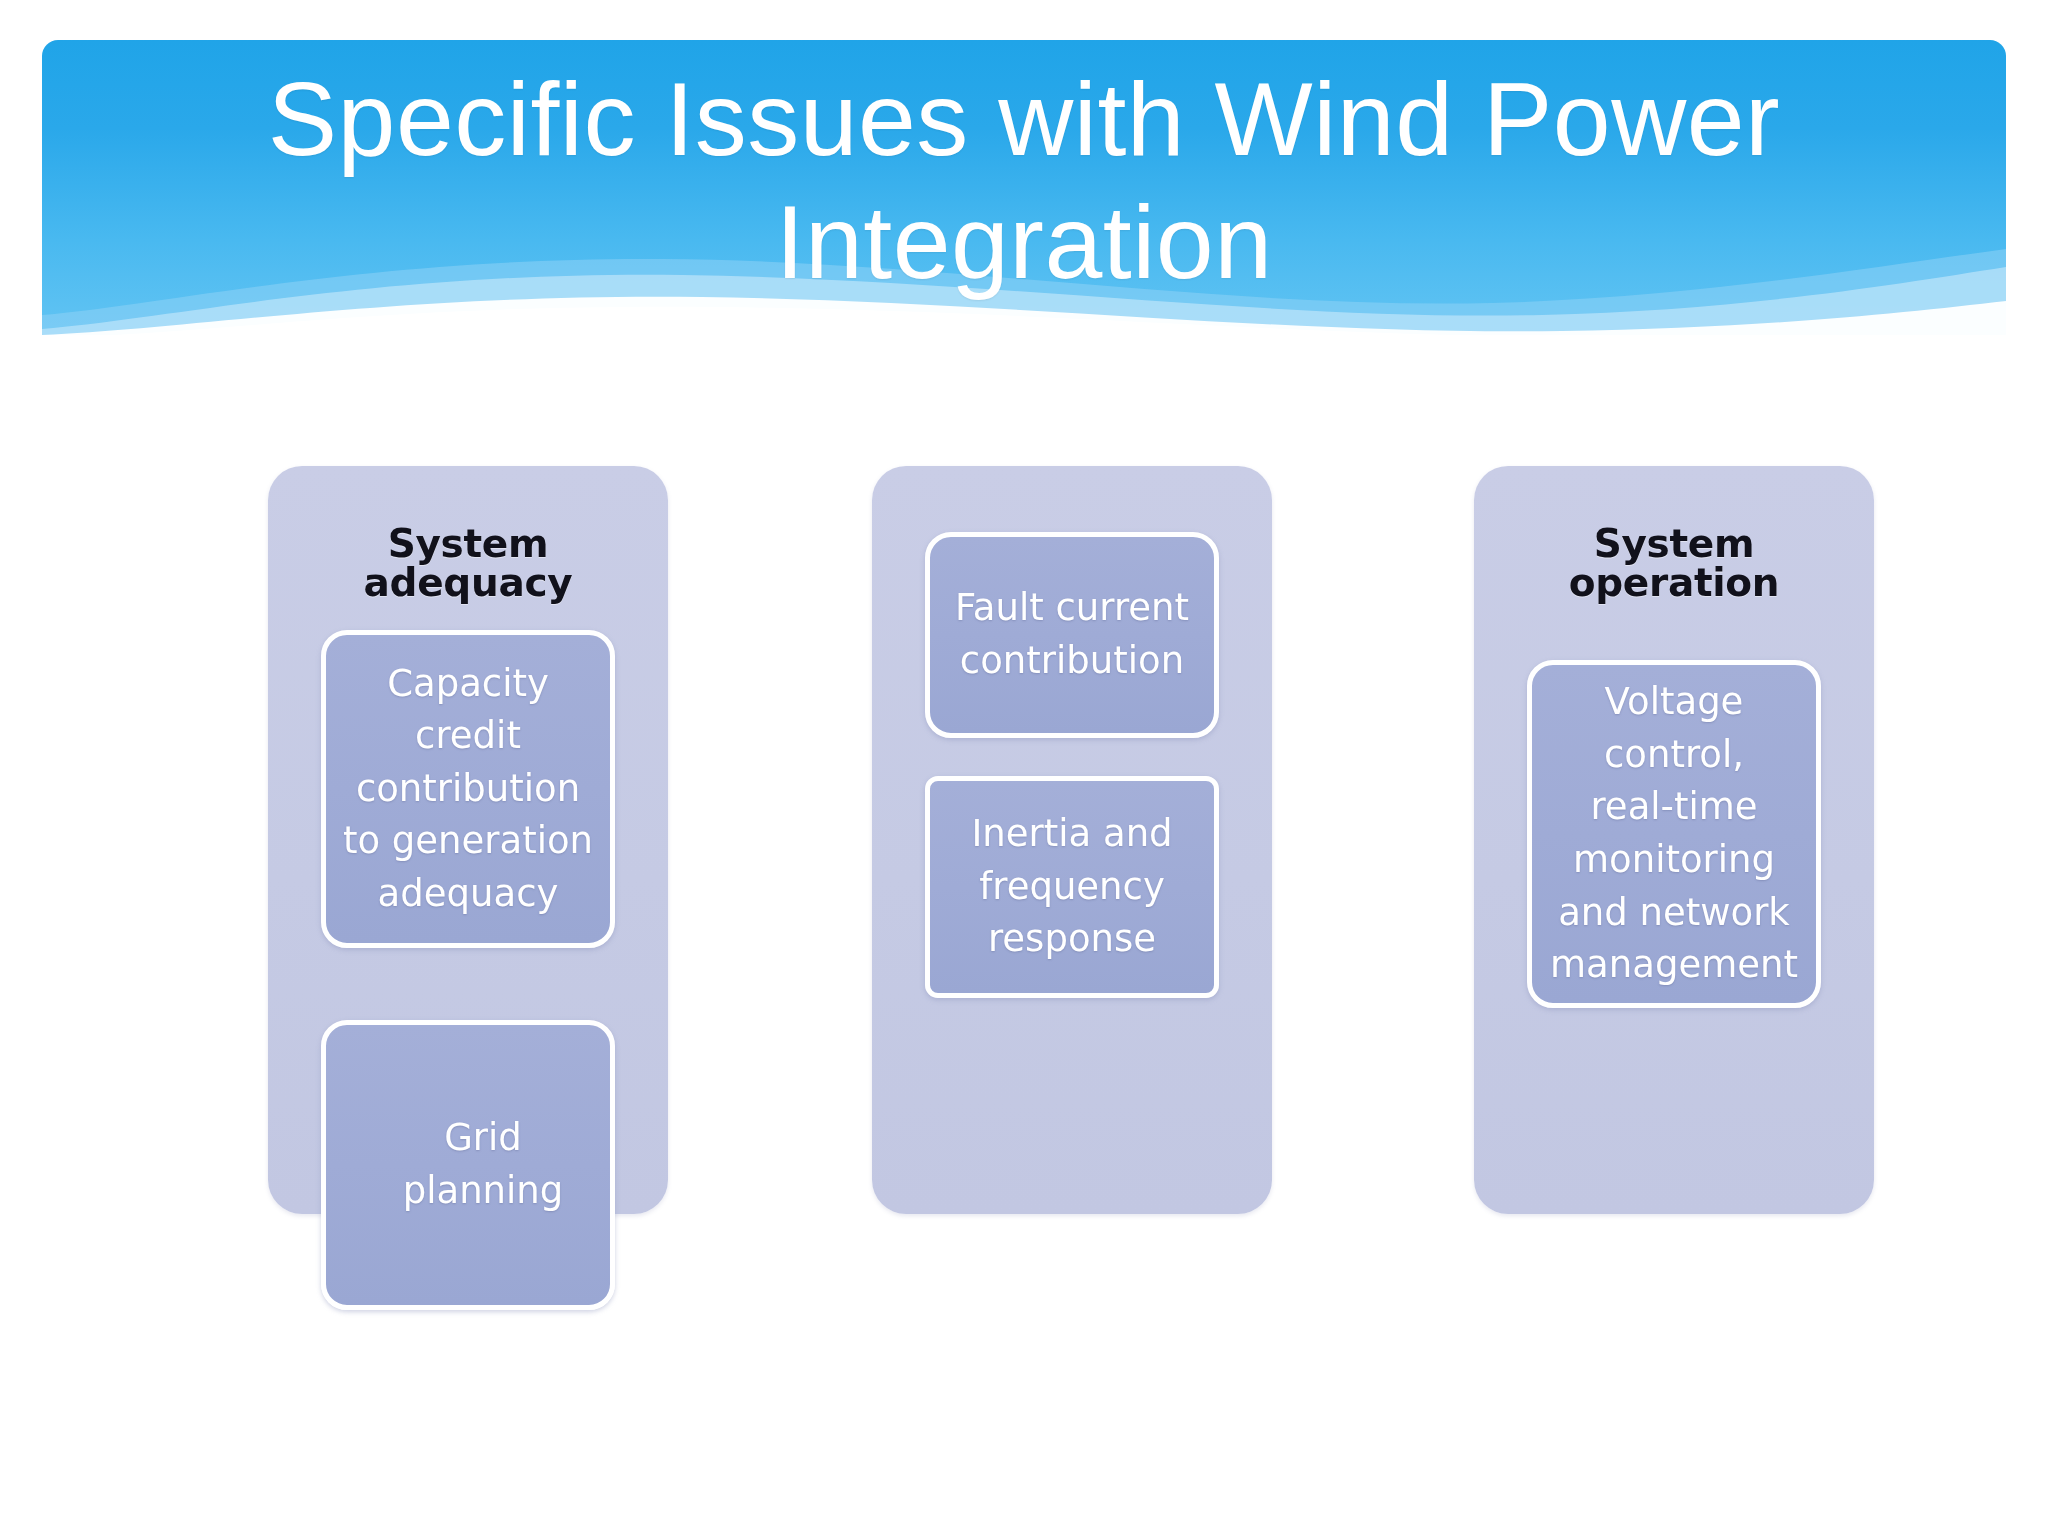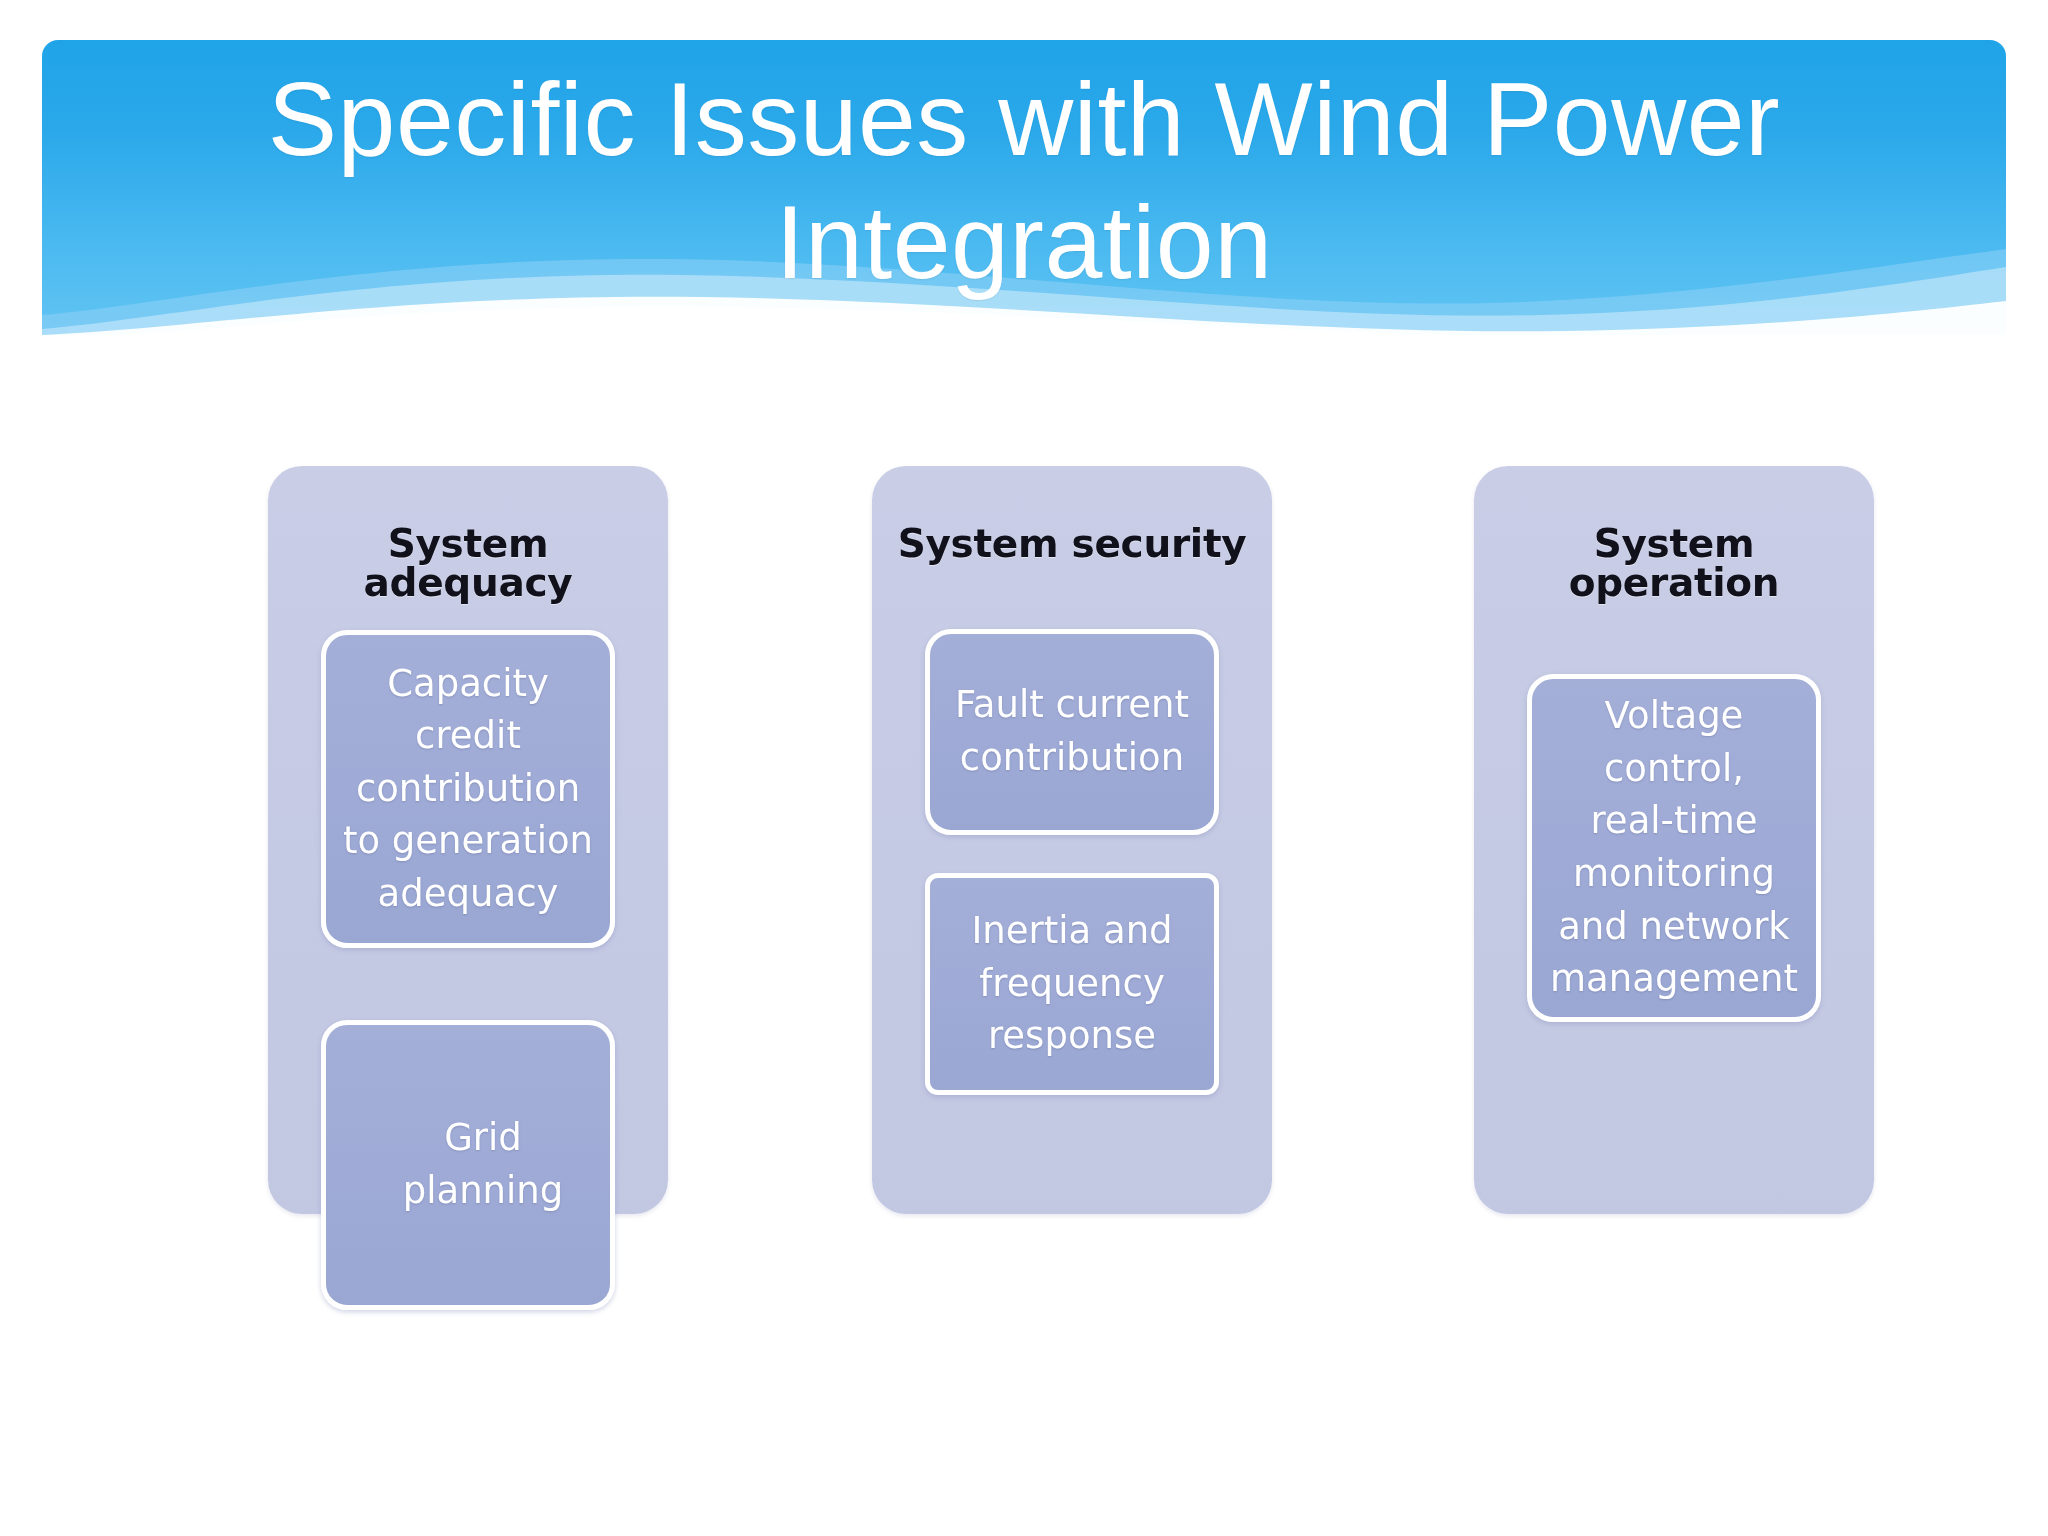--- a/index.html
+++ b/index.html
@@ -121,21 +121,21 @@
 
   
   .col1 .item-box.b0 { height: 318px; }
   .col1 .item-box.b1 { height: 290px; margin-top: 72px; padding-left: 40px; }
 
   .col2 .item-box.b0 { height: 214px; }
   .col2 .item-box.b1 { height: 206px; margin-top: 38px; }
   .col2 .item-box.b2 { height: 222px; margin-top: 38px; border-radius: 13px; }
 
   .col3 .item-box.b0 { height: 302px; }
-  .col3 .item-box.b1 { height: 348px; margin-top: 44px; }
+  .col3 .item-box.b1 { height: 348px; margin-top: 30px; }
 </style>
 </head>
 <body>
 
 <div class="slide">
 
   <div class="title-banner">
     <svg class="banner-wave-svg" viewBox="0 0 1964 140" preserveAspectRatio="none">
       <path d="M0,140 L0,118 C120,108 330,60 620,62 C900,64 1180,112 1450,106 C1650,101 1830,70 1964,52 L1964,140 Z" fill="#8ed2f5" opacity="0.55"></path>
       <path d="M0,140 L0,132 C140,120 340,74 640,78 C940,82 1230,124 1500,118 C1700,113 1850,88 1964,70 L1964,140 Z" fill="#b9e3f9" opacity="0.75"></path>
@@ -154,21 +154,20 @@
       <div class="boxes">
         <div class="item-box b0">Capacity credit
 contribution
 to generation
 adequacy</div>
         <div class="item-box b1">Grid planning</div>
       </div>
     </div>
 
     <div class="panel col2">
-      <div class="panel-title">System security</div>
       <div class="boxes">
         <div class="item-box b1">Fault current
 contribution</div>
         <div class="item-box b2">Inertia and
 frequency
 response</div>
       </div>
     </div>
 
     <div class="panel col3">

